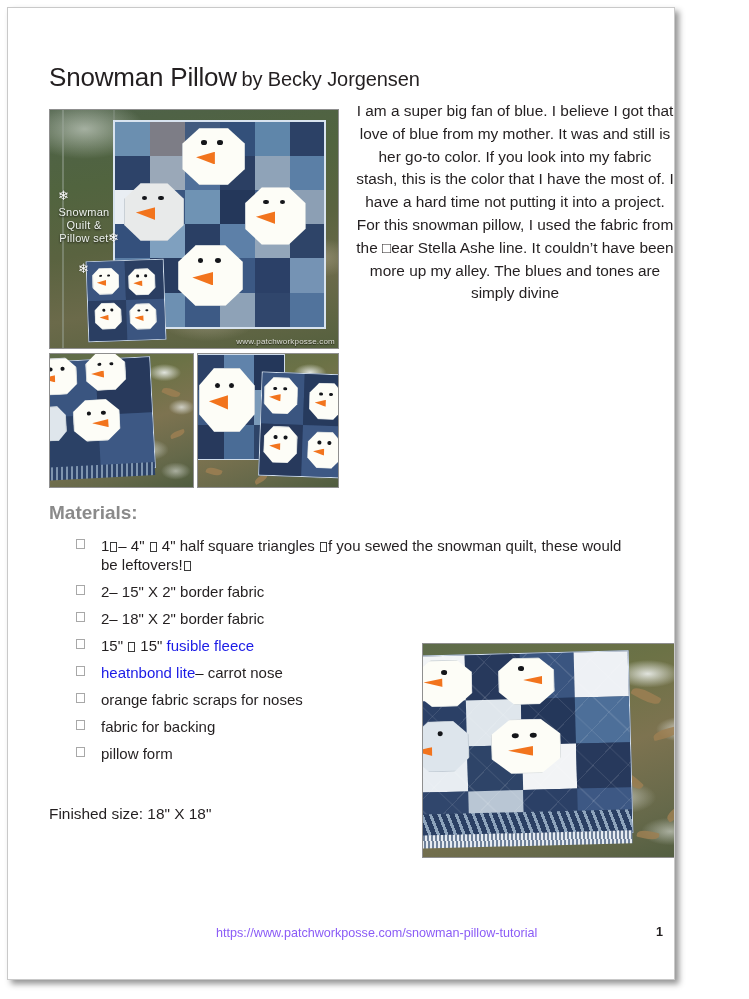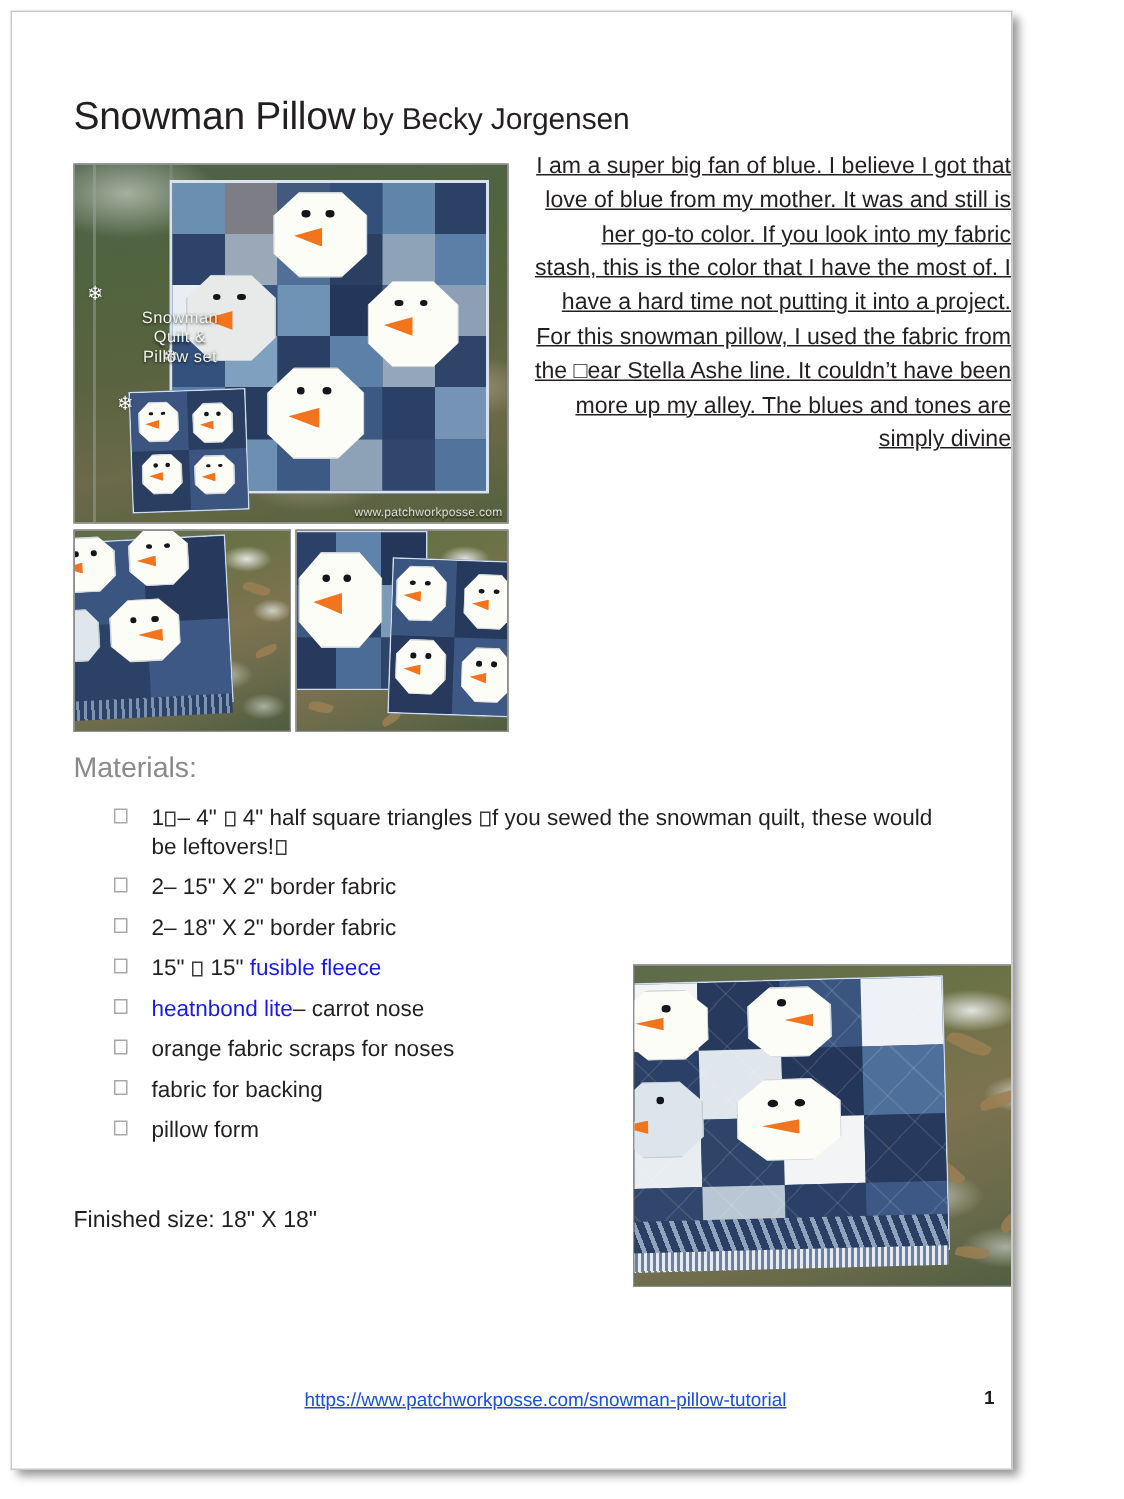--- a/index.html
+++ b/index.html
@@ -125,29 +125,28 @@
   #right-col {
     position: absolute;
     left: 348px; top: 92px;
     width: 318px;
   }
   .para {
     font-size: 15.4px;
     line-height: 22.8px;
     color: #231f20;
     margin: 0 0 12px 0;
-    text-align: right;
-    text-decoration: underline;
+    text-align: center;
   }
   .link { color: #1a1ae6; }
   .link-plain { color: #1a1ae6; }
 
   #materials-heading {
     position: absolute; left: 41px; top: 494px;
-    font-size: 19px; color: #8a8a8a; font-weight: normal;
+    font-size: 19px; color: #8a8a8a; font-weight: bold;
   }
 
   #materials-list {
     position: absolute; left: 62px; top: 528px; width: 570px;
     margin: 0; padding: 0; list-style: none;
   }
   #materials-list li {
     position: relative;
     padding-left: 31px;
     font-size: 15px;
@@ -172,24 +171,23 @@
   #finished-size {
     position: absolute; left: 41px; top: 795px;
     font-size: 15.4px; line-height: 21px; color: #231f20;
   }
   #closing-para {
     position: absolute; left: 41px; top: 828px; width: 375px;
     font-size: 15.4px; line-height: 22.8px; color: #231f20;
   }
 
   #footer-url {
-    position: absolute; left: 195px; top: 917px; width: 330px;
+    position: absolute; left: 208px; top: 917px; width: 330px;
     font-size: 12.6px; line-height: 16px;
-    color: #1d4ed8;
-    text-decoration: underline;
+    color: #8b5cf6;
   }
   #footer-pageno {
     position: absolute; left: 648px; top: 917px;
     font-size: 12.6px; font-weight: bold; color: #231f20;
   }
 </style>
 </head>
 <body>
 
 <div id="viewport">
@@ -302,21 +300,21 @@
         <div class="snowface" style="left:54%;top:54%;width:36%;height:34%;">
           <div class="eye" style="left:28%;top:24%;width:11%;height:9%"></div>
           <div class="eye" style="left:58%;top:24%;width:11%;height:9%"></div>
           <div class="nose" style="left:18%;top:45%;width:34%;height:22%"></div>
         </div>
       </div>
 
       <span class="snowflake-deco" style="left:8px;top:79px;font-size:13px;">❄</span>
       <span class="snowflake-deco" style="left:58px;top:121px;font-size:13px;">❄</span>
       <span class="snowflake-deco" style="left:28px;top:152px;font-size:13px;">❄</span>
-      <div class="overlay-text" style="left:2px;top:96px;width:64px;margin-left:36px;">
+      <div class="overlay-text" style="left:2px;top:96px;width:64px;">
         <div>Snowman</div>
         <div>Quilt &amp;</div>
         <div>Pillow set</div>
       </div>
       <div class="watermark">www.patchworkposse.com</div>
     </div>
   </div>
 
   <div class="photo" id="photo-pillow-left">
     <div class="photo-inner">

